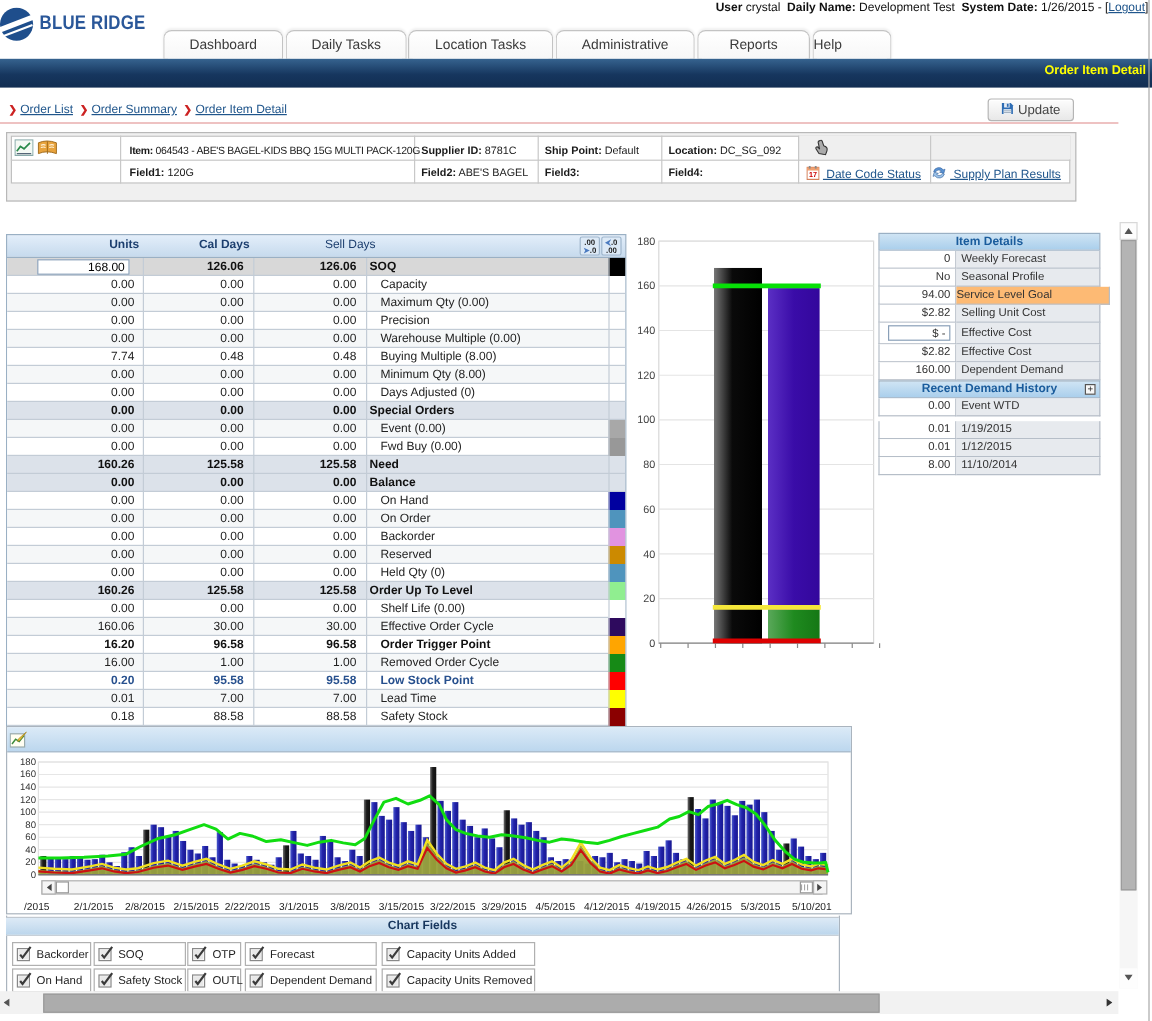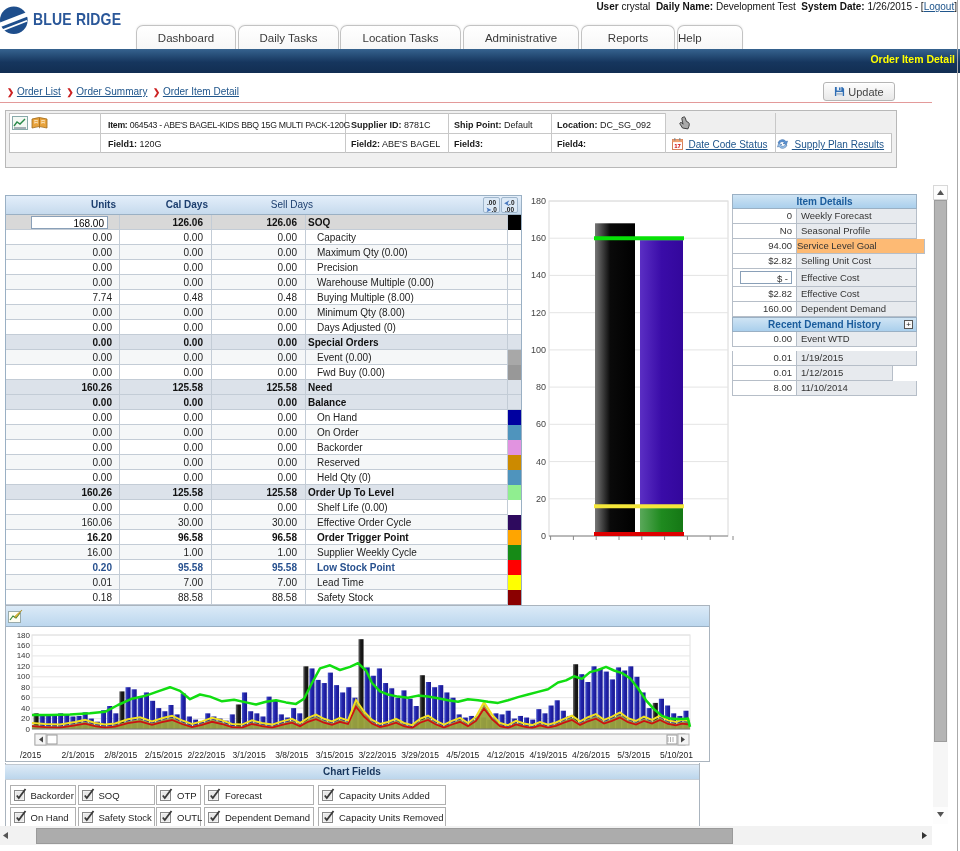--- a/index.html
+++ b/index.html
@@ -213,21 +213,21 @@
 <div class="abs" style="left:6px;top:530px;width:515px;height:15px;background:#fff;border-bottom:1px solid #c3ccd6"></div>
 <div class="abs" style="left:5px;top:530px;width:107px;height:15px;font-size:10px;font-weight:bold;color:#111;text-align:right;line-height:15px">16.20</div>
 <div class="abs" style="left:119px;top:530px;width:84px;height:15px;font-size:10px;font-weight:bold;color:#111;text-align:right;line-height:15px">96.58</div>
 <div class="abs" style="left:211px;top:530px;width:86px;height:15px;font-size:10px;font-weight:bold;color:#111;text-align:right;line-height:15px">96.58</div>
 <div class="abs" style="left:317px;top:530px;height:15px;font-size:10px;font-weight:bold;color:#111;line-height:15px;white-space:nowrap">Order Trigger Point</div>
 <div class="abs" style="left:507px;top:530px;width:14px;height:15px;background:#ffa500"></div>
 <div class="abs" style="left:6px;top:545px;width:515px;height:15px;background:#f5f7f8;border-bottom:1px solid #c3ccd6"></div>
 <div class="abs" style="left:5px;top:545px;width:107px;height:15px;font-size:10px;font-weight:normal;color:#222;text-align:right;line-height:15px">16.00</div>
 <div class="abs" style="left:119px;top:545px;width:84px;height:15px;font-size:10px;font-weight:normal;color:#222;text-align:right;line-height:15px">1.00</div>
 <div class="abs" style="left:211px;top:545px;width:86px;height:15px;font-size:10px;font-weight:normal;color:#222;text-align:right;line-height:15px">1.00</div>
-<div class="abs" style="left:317px;top:545px;height:15px;font-size:10px;font-weight:normal;color:#222;line-height:15px;white-space:nowrap">Supplier Weekly Cycle</div>
+<div class="abs" style="left:317px;top:545px;height:15px;font-size:10px;font-weight:normal;color:#222;line-height:15px;white-space:nowrap">Removed Order Cycle</div>
 <div class="abs" style="left:507px;top:545px;width:14px;height:15px;background:#168a16"></div>
 <div class="abs" style="left:6px;top:560px;width:515px;height:15px;background:#fff;border-bottom:1px solid #c3ccd6"></div>
 <div class="abs" style="left:5px;top:560px;width:107px;height:15px;font-size:10px;font-weight:bold;color:#27508e;text-align:right;line-height:15px">0.20</div>
 <div class="abs" style="left:119px;top:560px;width:84px;height:15px;font-size:10px;font-weight:bold;color:#27508e;text-align:right;line-height:15px">95.58</div>
 <div class="abs" style="left:211px;top:560px;width:86px;height:15px;font-size:10px;font-weight:bold;color:#27508e;text-align:right;line-height:15px">95.58</div>
 <div class="abs" style="left:317px;top:560px;height:15px;font-size:10px;font-weight:bold;color:#27508e;line-height:15px;white-space:nowrap">Low Stock Point</div>
 <div class="abs" style="left:507px;top:560px;width:14px;height:15px;background:#ff0000"></div>
 <div class="abs" style="left:6px;top:575px;width:515px;height:15px;background:#f5f7f8;border-bottom:1px solid #c3ccd6"></div>
 <div class="abs" style="left:5px;top:575px;width:107px;height:15px;font-size:10px;font-weight:normal;color:#222;text-align:right;line-height:15px">0.01</div>
 <div class="abs" style="left:119px;top:575px;width:84px;height:15px;font-size:10px;font-weight:normal;color:#222;text-align:right;line-height:15px">7.00</div>
@@ -314,21 +314,21 @@
 <div class="abs" style="left:797px;top:287px;width:120px;height:15px;background:#e7eaee;border:1px solid #b6bec8;border-top:none;border-left:none;font-size:9.5px;color:#333;line-height:14px;padding-left:4px;white-space:nowrap">Effective Cost</div>
 <div class="abs" style="left:732px;top:302px;width:65px;height:15px;background:#fff;border:1px solid #b6bec8;border-top:none;font-size:9.5px;color:#333;text-align:right;line-height:14px;padding-right:4px">160.00</div>
 <div class="abs" style="left:797px;top:302px;width:120px;height:15px;background:#e7eaee;border:1px solid #b6bec8;border-top:none;border-left:none;font-size:9.5px;color:#333;line-height:14px;padding-left:4px;white-space:nowrap">Dependent Demand</div>
 <div class="abs" style="left:732px;top:317px;width:185px;height:15px;background:linear-gradient(#cfe4f4,#aacfec);border:1px solid #9ab0c4;font-size:10px;font-weight:bold;color:#1a5c9c;text-align:center;line-height:14px">Recent Demand History</div>
 <div class="abs" style="left:904px;top:319.5px;width:9px;height:9px;background:#f8f8f8;border:1px solid #555;font-size:8px;line-height:8px;text-align:center;color:#222">+</div>
 <div class="abs" style="left:732px;top:332px;width:65px;height:15px;background:#fff;border:1px solid #b6bec8;border-top:none;font-size:9.5px;color:#333;text-align:right;line-height:14px;padding-right:4px">0.00</div>
 <div class="abs" style="left:797px;top:332px;width:120px;height:15px;background:#e7eaee;border:1px solid #b6bec8;border-top:none;border-left:none;font-size:9.5px;color:#333;line-height:14px;padding-left:4px;white-space:nowrap">Event WTD</div>
 <div class="abs" style="left:732px;top:351px;width:65px;height:15px;background:#fff;border:1px solid #b6bec8;border-top:none;font-size:9.5px;color:#333;text-align:right;line-height:14px;padding-right:4px">0.01</div>
 <div class="abs" style="left:797px;top:351px;width:120px;height:15px;background:#e7eaee;border:1px solid #b6bec8;border-top:none;border-left:none;font-size:9.5px;color:#333;line-height:14px;padding-left:4px;white-space:nowrap">1/19/2015</div>
 <div class="abs" style="left:732px;top:366px;width:65px;height:15px;background:#fff;border:1px solid #b6bec8;border-top:none;font-size:9.5px;color:#333;text-align:right;line-height:14px;padding-right:4px">0.01</div>
-<div class="abs" style="left:797px;top:366px;width:96px;height:15px;background:#e7eaee;border:1px solid #b6bec8;border-top:none;border-left:none;font-size:9.5px;color:#333;line-height:14px;padding-left:4px;white-space:nowrap">1/12/2015</div>
+<div class="abs" style="left:797px;top:366px;width:120px;height:15px;background:#e7eaee;border:1px solid #b6bec8;border-top:none;border-left:none;font-size:9.5px;color:#333;line-height:14px;padding-left:4px;white-space:nowrap">1/12/2015</div>
 <div class="abs" style="left:732px;top:381px;width:65px;height:15px;background:#fff;border:1px solid #b6bec8;border-top:none;font-size:9.5px;color:#333;text-align:right;line-height:14px;padding-right:4px">8.00</div>
 <div class="abs" style="left:797px;top:381px;width:120px;height:15px;background:#e7eaee;border:1px solid #b6bec8;border-top:none;border-left:none;font-size:9.5px;color:#333;line-height:14px;padding-left:4px;white-space:nowrap">11/10/2014</div>
 <div class="abs" style="left:5px;top:605px;width:705px;height:157px;background:#fff;border:1px solid #aab4be"></div>
 <div class="abs" style="left:6px;top:606px;width:703px;height:21px;background:linear-gradient(#dbeaf7,#bcd7ee);border-bottom:1px solid #9ab0c4"></div>
 <svg class="abs" style="left:8px;top:609px" width="15" height="15" viewBox="0 0 15 15">
       <rect x="0.5" y="2.5" width="12" height="11" fill="#fffef2" stroke="#9aa"></rect>
       <path d="M2 11 L5 7 L8 9 L12 4" stroke="#3a8a3a" stroke-width="1.2" fill="none"></path>
       <path d="M14 1 L8.5 8 l-1.8 0.8 l0.6 -2z" fill="#e8c53a" stroke="#a8851a" stroke-width="0.6"></path>
     </svg>
 <svg class="abs" style="left:5px;top:628px" width="705" height="134" viewBox="0 0 705 134">

